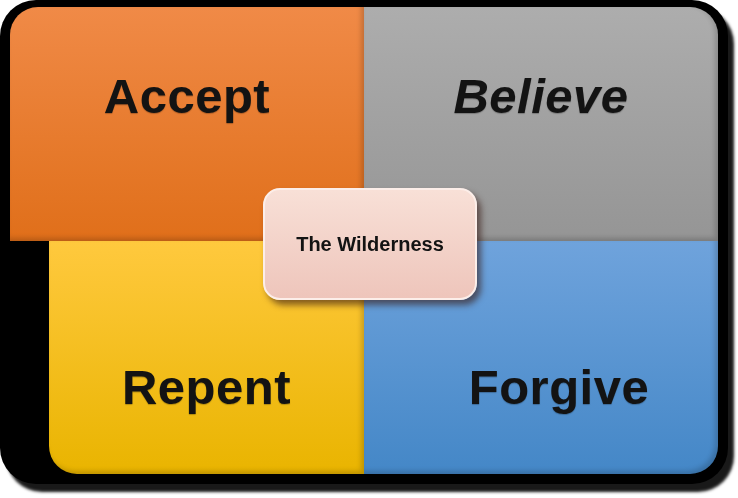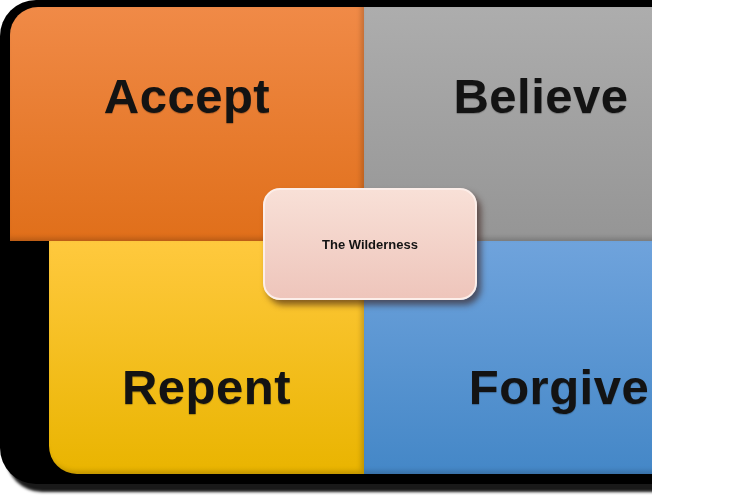--- a/index.html
+++ b/index.html
@@ -3,21 +3,21 @@
 <meta charset="utf-8">
 <style>
   html, body {
     margin: 0;
     padding: 0;
     background: #ffffff;
     font-family: "Liberation Sans", sans-serif;
   }
   .canvas {
     position: relative;
-    width: 652px;
+    width: 738px;
     height: 498px;
     background: #ffffff;
     overflow: hidden;
   }
   .frame {
     position: absolute;
     left: 0;
     top: 0;
     width: 728px;
     height: 484px;
@@ -65,39 +65,39 @@
     box-sizing: border-box;
     box-shadow: 4px 5px 6px rgba(55, 25, 18, 0.6);
     display: flex;
     flex-direction: column;
     align-items: center;
     justify-content: center;
     text-align: center;
     z-index: 5;
   }
   .center-line {
-    font-size: 13px;
+    font-size: 20px;
     font-weight: 700;
     color: #131313;
     line-height: 27px;
     white-space: nowrap;
   }
 </style>
 </head>
 <body>
 
 <div class="canvas">
   <div class="frame" style="background-color: rgb(0, 0, 0);">
     <div class="grid">
 
       <div class="quad q-tl q-top" style="background: linear-gradient(rgb(240, 138, 71) 0%, rgb(224, 111, 26) 100%);">
         <span class="qlabel">Accept</span>
       </div>
 
-      <div class="quad q-tr q-top" style="background: linear-gradient(rgb(173, 173, 173) 0%, rgb(149, 149, 149) 100%);">
+      <div class="quad q-tr q-top" style="background: linear-gradient(rgb(173, 173, 173) 0%, rgb(149, 149, 149) 100%); font-style: italic;">
         <span class="qlabel">Believe</span>
       </div>
 
       <div class="quad q-bl q-bottom" style="background: linear-gradient(rgb(255, 201, 62) 0%, rgb(233, 180, 0) 100%);">
         <span class="qlabel">Repent</span>
       </div>
 
       <div class="quad q-br q-bottom" style="background: linear-gradient(rgb(111, 163, 220) 0%, rgb(68, 135, 199) 100%); padding-left: 36px;">
         <span class="qlabel">Forgive</span>
       </div>

